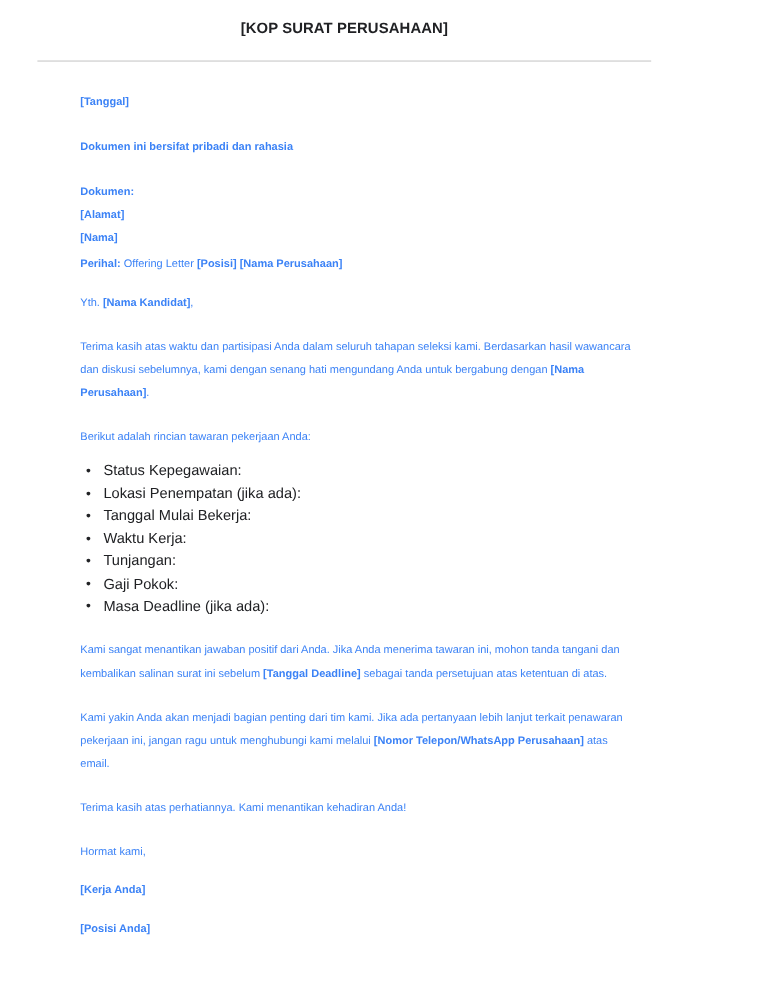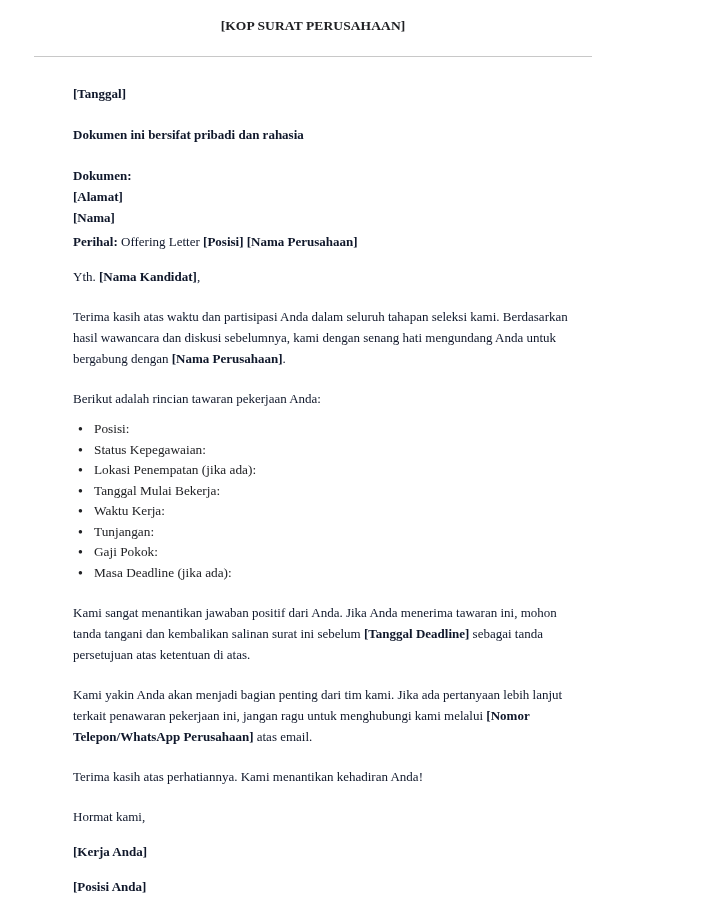--- a/index.html
+++ b/index.html
@@ -15,43 +15,42 @@
     -webkit-font-smoothing: antialiased;
   }
   .page {
     position: relative;
     width: 626px;
     height: 898px;
     box-sizing: border-box;
     padding: 18px 34px 0 34px;
     background: #ffffff;
     overflow: hidden;
-    font-family: Liberation Serif, serif;
   }
   .doc-header {
     text-align: center;
     font-size: 13.5px;
     font-weight: bold;
     letter-spacing: 0.1px;
     color: #202124;
     margin: 0 0 22px 0;
   }
   .divider {
     border: none;
     border-top: 1px solid #c8c8c8;
     margin: 0 0 26px 0;
   }
   .body-block {
     padding: 0 14px 0 14px;
   }
   p {
     margin: 0 0 0 0;
-    font-size: 13px;
+    font-size: 10px;
     line-height: 21px;
-    color: #0f172a;
+    color: #3b82f6;
     padding-left: 25px;
   }
   .sp-lg { height: 20px; }
   .sp-md { height: 14px; }
   .sp-xs { height: 3px; }
   .b { font-weight: bold; }
   ul.details {
     margin: 10px 0 0 0;
     padding: 0 0 0 30px;
     list-style: none;
@@ -108,21 +107,20 @@
 
     <div class="gap-para"></div>
 
     <p><span>Terima kasih atas waktu dan partisipasi Anda dalam seluruh tahapan seleksi kami. Berdasarkan hasil wawancara dan diskusi sebelumnya, kami dengan senang hati mengundang Anda untuk bergabung dengan </span><span class="b">[Nama Perusahaan]</span><span>.</span></p>
 
     <div class="gap-para"></div>
 
     <p>Berikut adalah rincian tawaran pekerjaan Anda:</p>
 
     <ul class="details">
-      <li>Posisi:</li>
       <li>Status Kepegawaian:</li>
       <li>Lokasi Penempatan (jika ada):</li>
       <li>Tanggal Mulai Bekerja:</li>
       <li>Waktu Kerja:</li>
       <li>Tunjangan:</li>
       <li>Gaji Pokok:</li>
       <li>Masa Deadline (jika ada):</li>
     </ul>
 
     <div class="gap-para"></div>

